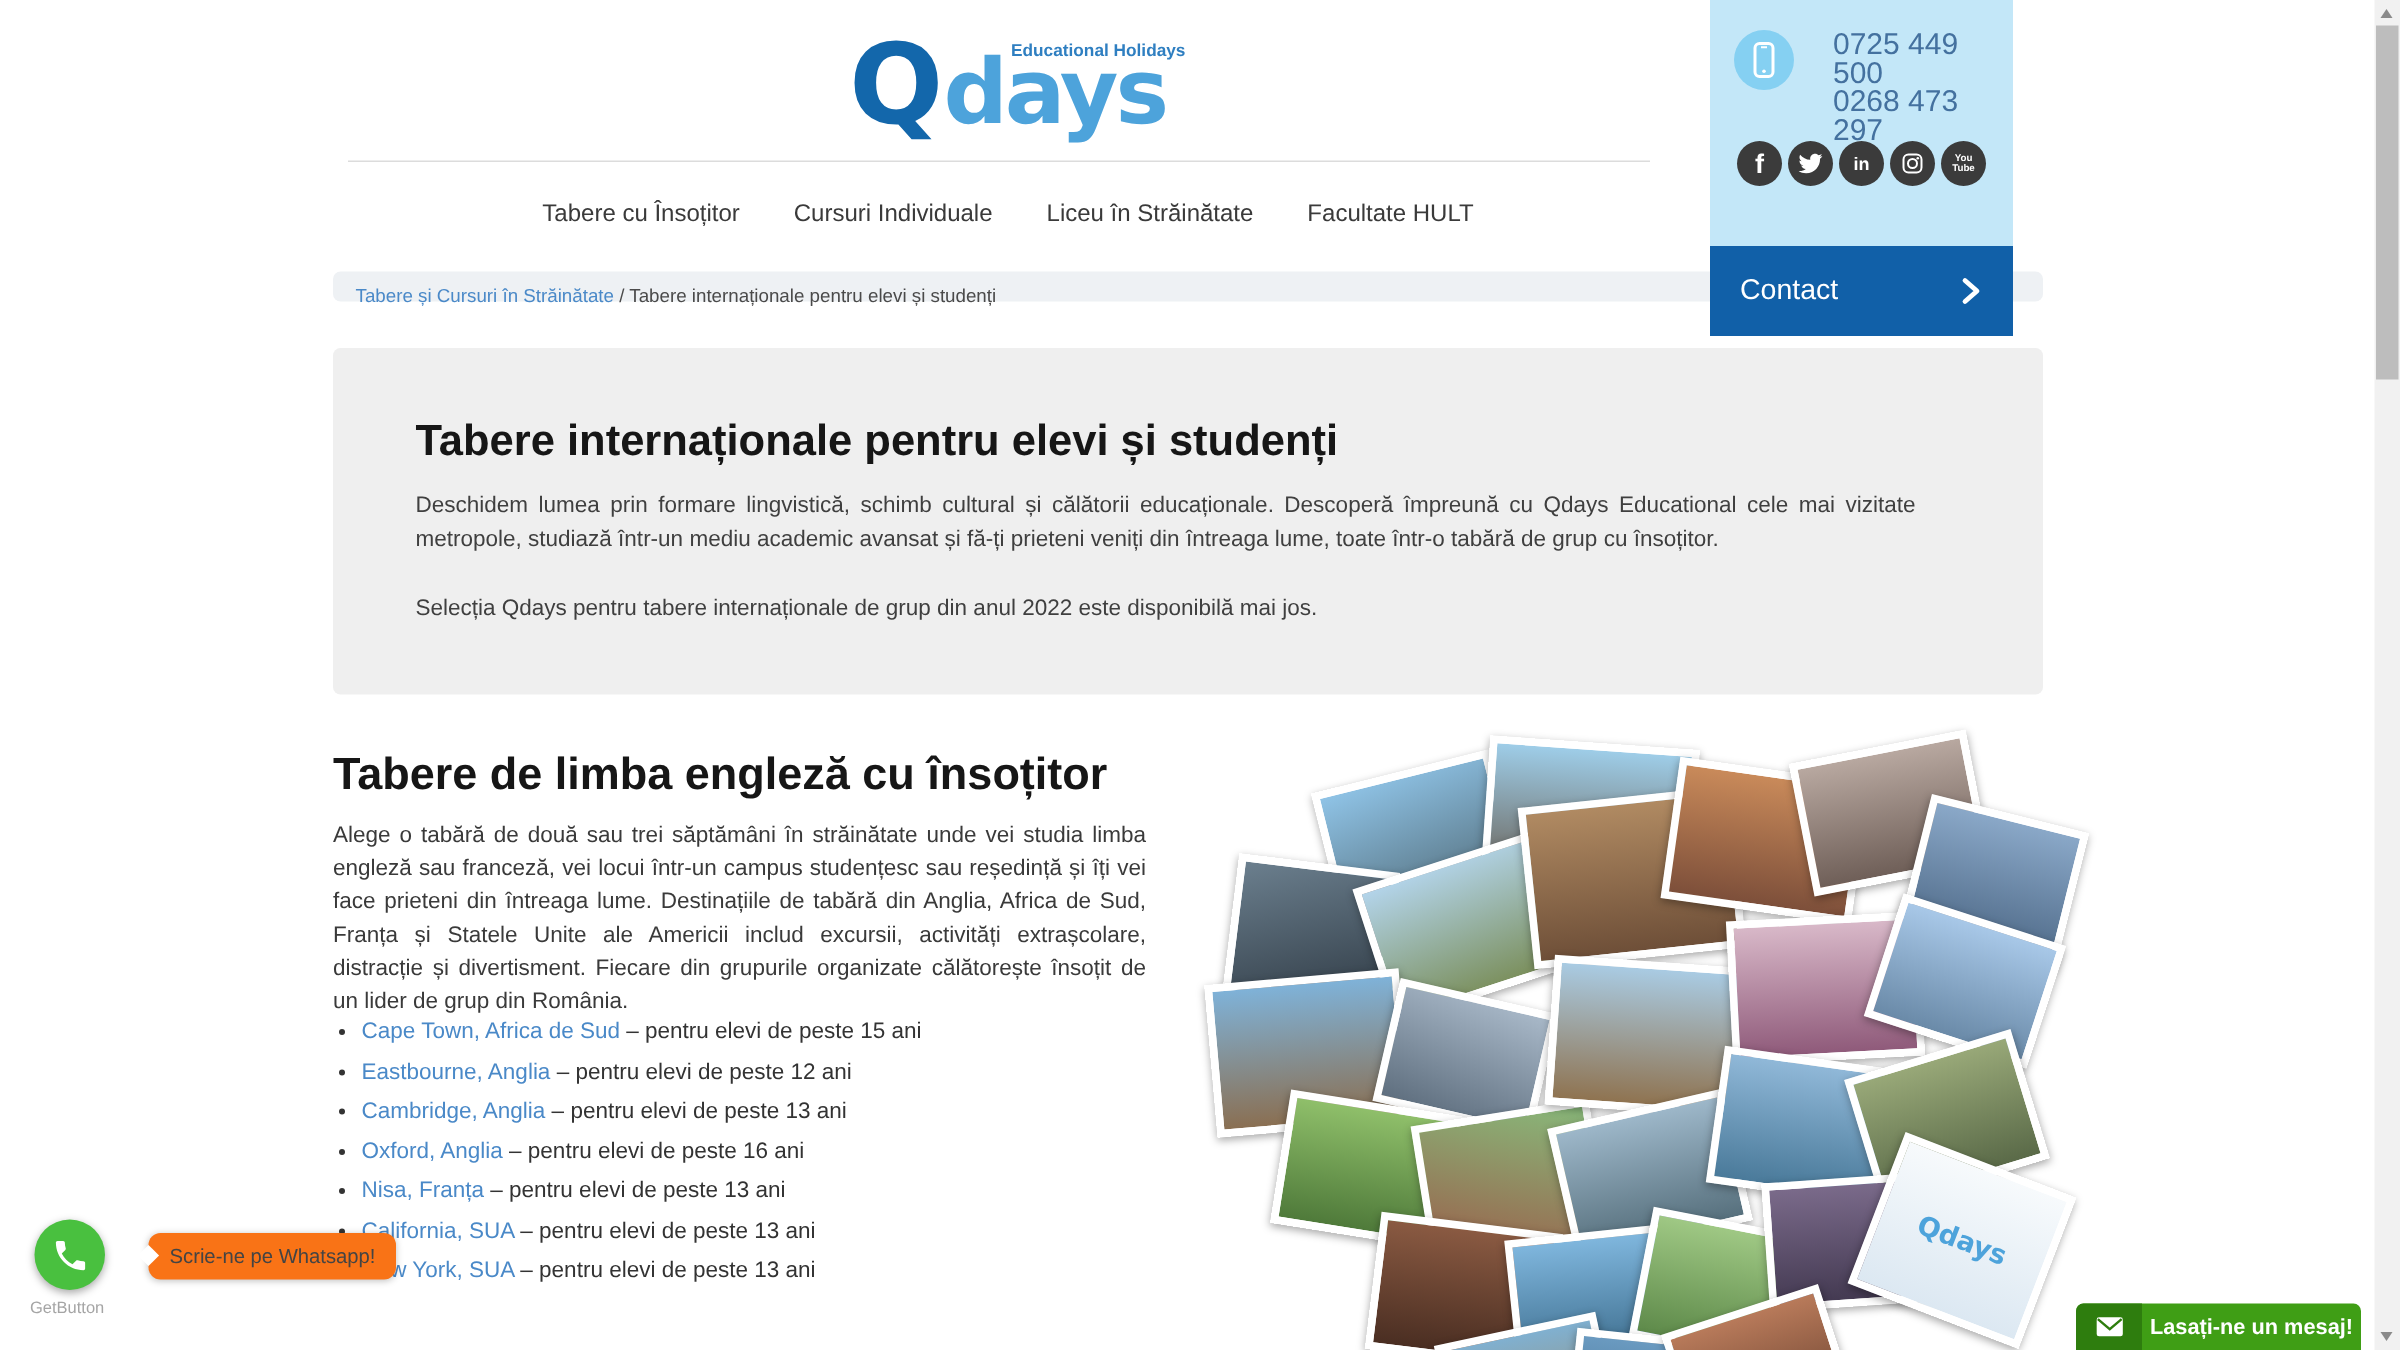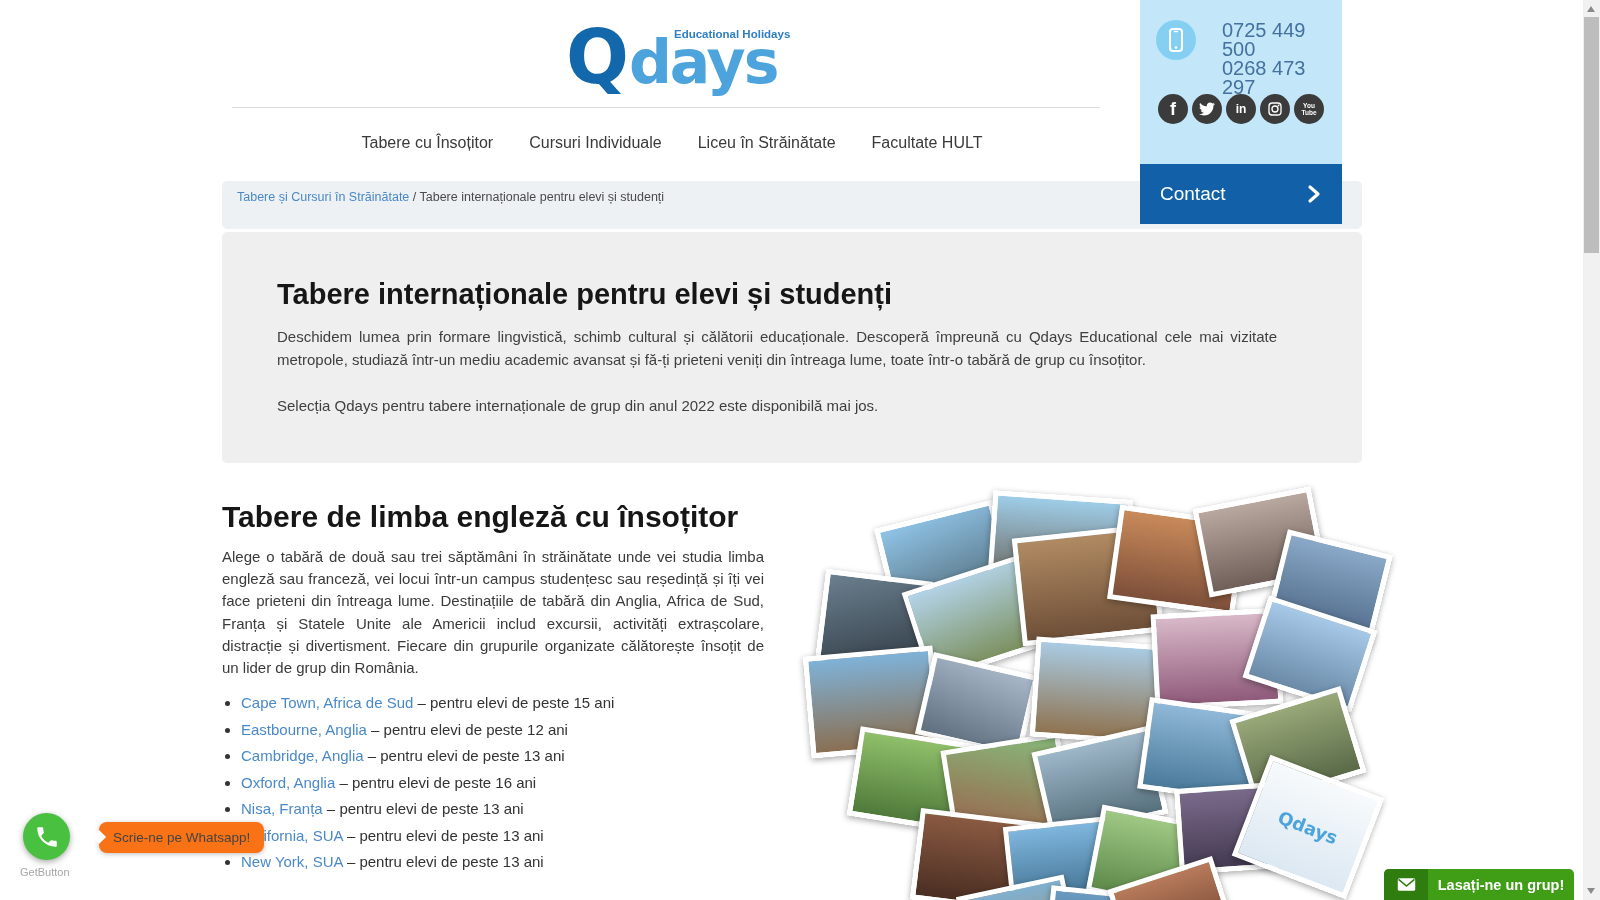--- a/index.html
+++ b/index.html
@@ -26,37 +26,37 @@
   .social-circle { width:30px; height:30px; border-radius:50%; background:#3b3b3b; color:#fff;
     display:flex; align-items:center; justify-content:center; cursor:pointer; text-decoration:none; }
   .fb-glyph { font-size:18px; font-weight:bold; color:#fff; }
   .in-glyph { font-size:12px; font-weight:bold; color:#fff; }
   .yt-glyph { font-size:6.5px; line-height:7px; font-weight:bold; color:#fff; text-align:center; white-space:pre-line; }
   .contact-bar { left:1140px; top:164px; width:202px; height:60px; background:#1160a8; display:flex;
     align-items:center; padding:0 20px; cursor:pointer; z-index:5; }
   .contact-label { color:#fff; font-size:19px; font-weight:300; flex:1; }
 
   
-  .breadcrumb { left:222px; top:181px; width:1140px; height:48px; background:#eef1f4; border-radius:5px;
+  .breadcrumb { left:222px; top:181px; width:1140px; height:20px; background:#eef1f4; border-radius:5px;
     line-height:32px; padding-left:15px; font-size:12.5px; color:#4a4a4a; }
   .breadcrumb a { color:#4a89c8; text-decoration:none; cursor:pointer; }
 
   
   .hero { left:222px; top:232px; width:1140px; height:231px; background:#efefef; border-radius:5px;
     padding:46px 85px 0 55px; }
   .hero h1 { font-size:29px; font-weight:700; color:#161616; }
   .hero p { font-size:15px; color:#3f3f3f; line-height:1.55; text-align:justify; margin-top:14px; }
   .hero p + p { margin-top:22px; text-align:left; }
 
   
   .content-col { left:222px; top:500px; width:542px; }
   .content-col h2 { font-size:30px; font-weight:700; color:#161616; }
   .content-col .body-p { font-size:15px; color:#3a3a3a; line-height:1.48; text-align:justify; margin-top:12px; }
   .content-col .intro-p { font-size:15px; color:#3a3a3a; margin-top:17px; }
-  .camps-list { margin-top:15px; padding-left:19px; }
+  .camps-list { margin-top:0; padding-left:19px; }
   .camps-list li { font-size:15px; color:#333; margin-bottom:9.5px; }
   .camp-link { color:#4a89c8; text-decoration:none; cursor:pointer; }
 
   
   .collage { left:795px; top:483px; width:560px; height:417px; }
   .tile { position:absolute; border:5px solid #fff; box-shadow:0 2px 6px rgba(0,0,0,.35); }
   .tile-label { display:flex; align-items:center; justify-content:center;
     font-family:"DejaVu Sans",sans-serif; font-weight:bold; font-size:18px; color:#4da3db; }
 
   
@@ -201,20 +201,20 @@
 <div class="abs wa-tooltip">Scrie-ne pe Whatsapp!</div>
 <div class="abs getbutton">GetButton</div>
 
 <div class="abs msg-btn">
   <div class="msg-icon-box">
     <svg width="19" height="15" viewBox="0 0 24 18">
         <rect x="1" y="1" width="22" height="16" rx="2" fill="#fff"></rect>
         <polyline points="2,2.5 12,11 22,2.5" fill="none" stroke="#2e7d0e" stroke-width="2"></polyline>
       </svg>
   </div>
-  <span class="msg-label">Lasați-ne un grup!</span>
+  <span class="msg-label">Lasați-ne un mesaj!</span>
 </div>
 
 <div class="abs scrollbar">
   <div class="sb-arrow sb-up"></div>
   <div class="sb-thumb"></div>
   <div class="sb-arrow sb-down"></div>
 </div>
 
 </body></html>

